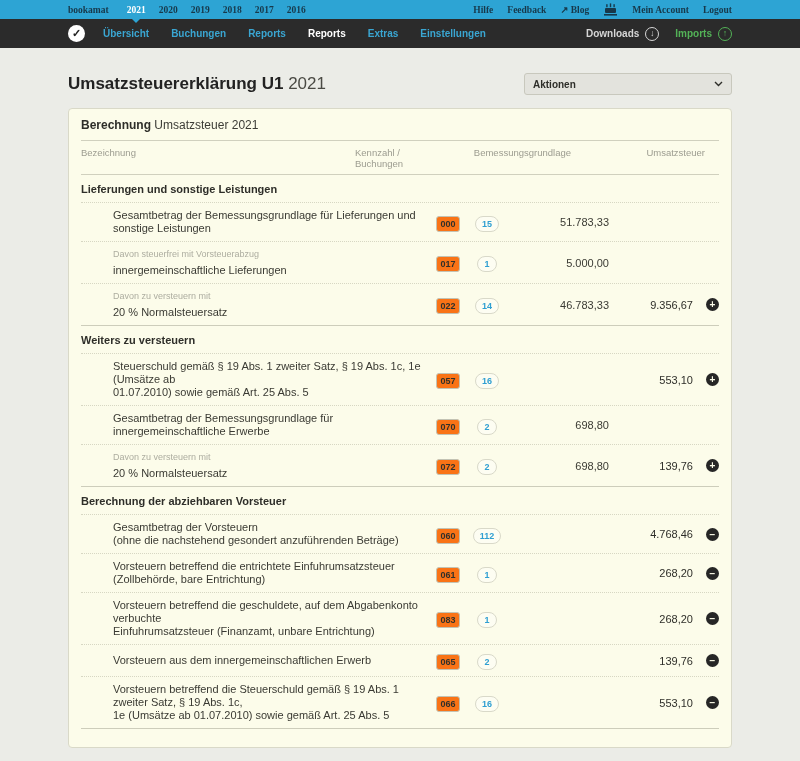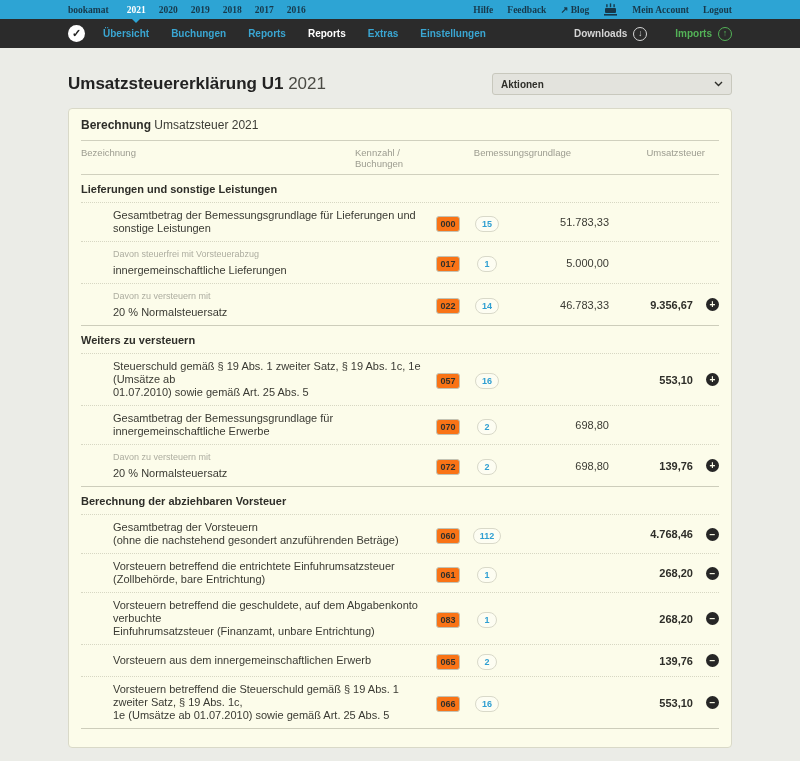--- a/index.html
+++ b/index.html
@@ -37,36 +37,36 @@
     font-size:10px; font-weight:bold;
   }
   .logo {
     width:17px; height:17px; border-radius:50%; background:#ffffff;
     color:#222222; display:flex; align-items:center; justify-content:center;
     font-size:11px; margin-right:18px; cursor:pointer; flex:none;
   }
   .nav-items { display:flex; gap:22px; }
   .nav-item { color:#3aa6d2; cursor:pointer; }
   .nav-item.active { color:#ffffff; }
-  .nav-right { margin-left:auto; display:flex; gap:28px; align-items:center; }
+  .nav-right { margin-left:auto; display:flex; gap:16px; align-items:center; }
   .navlink { display:flex; gap:6px; align-items:center; cursor:pointer; }
   .downloads { color:#d6d6d6; }
   .imports { color:#53b257; }
   .circle-ic {
     width:14px; height:14px; border:1.5px solid currentColor; border-radius:50%;
     font-size:9px; line-height:11px; text-align:center; display:inline-block;
     font-weight:bold;
   }
 
   
   .page-head { display:flex; justify-content:space-between; align-items:center; margin:25px 68px 13px; }
   .page-title { font-size:17px; font-weight:bold; color:#222222; }
   .page-title .yr { font-weight:normal; color:#4a4a44; }
   .actions {
-    width:240px; height:22px; background:#e3e3dd; border:1px solid #c8c8bd; border-radius:3px;
+    width:208px; height:22px; background:#e3e3dd; border:1px solid #c8c8bd; border-radius:3px;
     display:flex; align-items:center; justify-content:space-between; padding:0 8px;
     font-size:10px; font-weight:bold; color:#2e2e29; cursor:pointer;
   }
 
   
   .panel {
     margin:0 68px; background:#fcfcea; border:1px solid #d9d9c8; border-radius:4px;
     padding:0 12px 2px;
   }
   .panel-header { font-size:12px; padding:9px 0 8px; border-bottom:1px solid #d0d0be; }
@@ -94,21 +94,21 @@
   .badge-kz {
     display:inline-block; min-width:24px; background:#f97316; border:1px solid #c3c3b4;
     border-radius:3px; font-size:9px; font-weight:bold; color:#30302b; padding:2px 3px; text-align:center;
   }
   .badge-bu {
     display:inline-block; min-width:11px; background:#fdfdf2; border:1px solid #d9d9c9;
     border-radius:9px; font-size:9px; font-weight:bold; color:#2f9fd2; padding:2px 6px; text-align:center;
     cursor:pointer;
   }
   .bm { font-size:11px; color:#3a3a33; text-align:right; }
-  .ust { font-size:11px; font-weight:bold; color:#2e2e29; text-align:right; }
+  .ust { font-size:11px; font-weight:normal; color:#2e2e29; text-align:right; }
   .icc { display:flex; justify-content:flex-end; }
   .circle-black {
     width:13px; height:13px; border-radius:50%; background:#262626; color:#fcfcea;
     font-size:10px; font-weight:bold; line-height:13px; text-align:center; display:inline-block;
   }
 
   .total {
     display:grid; grid-template-columns:1fr 84px 26px; align-items:center;
     border-top:1px solid #cdcdbb; padding:8px 0;
   }

